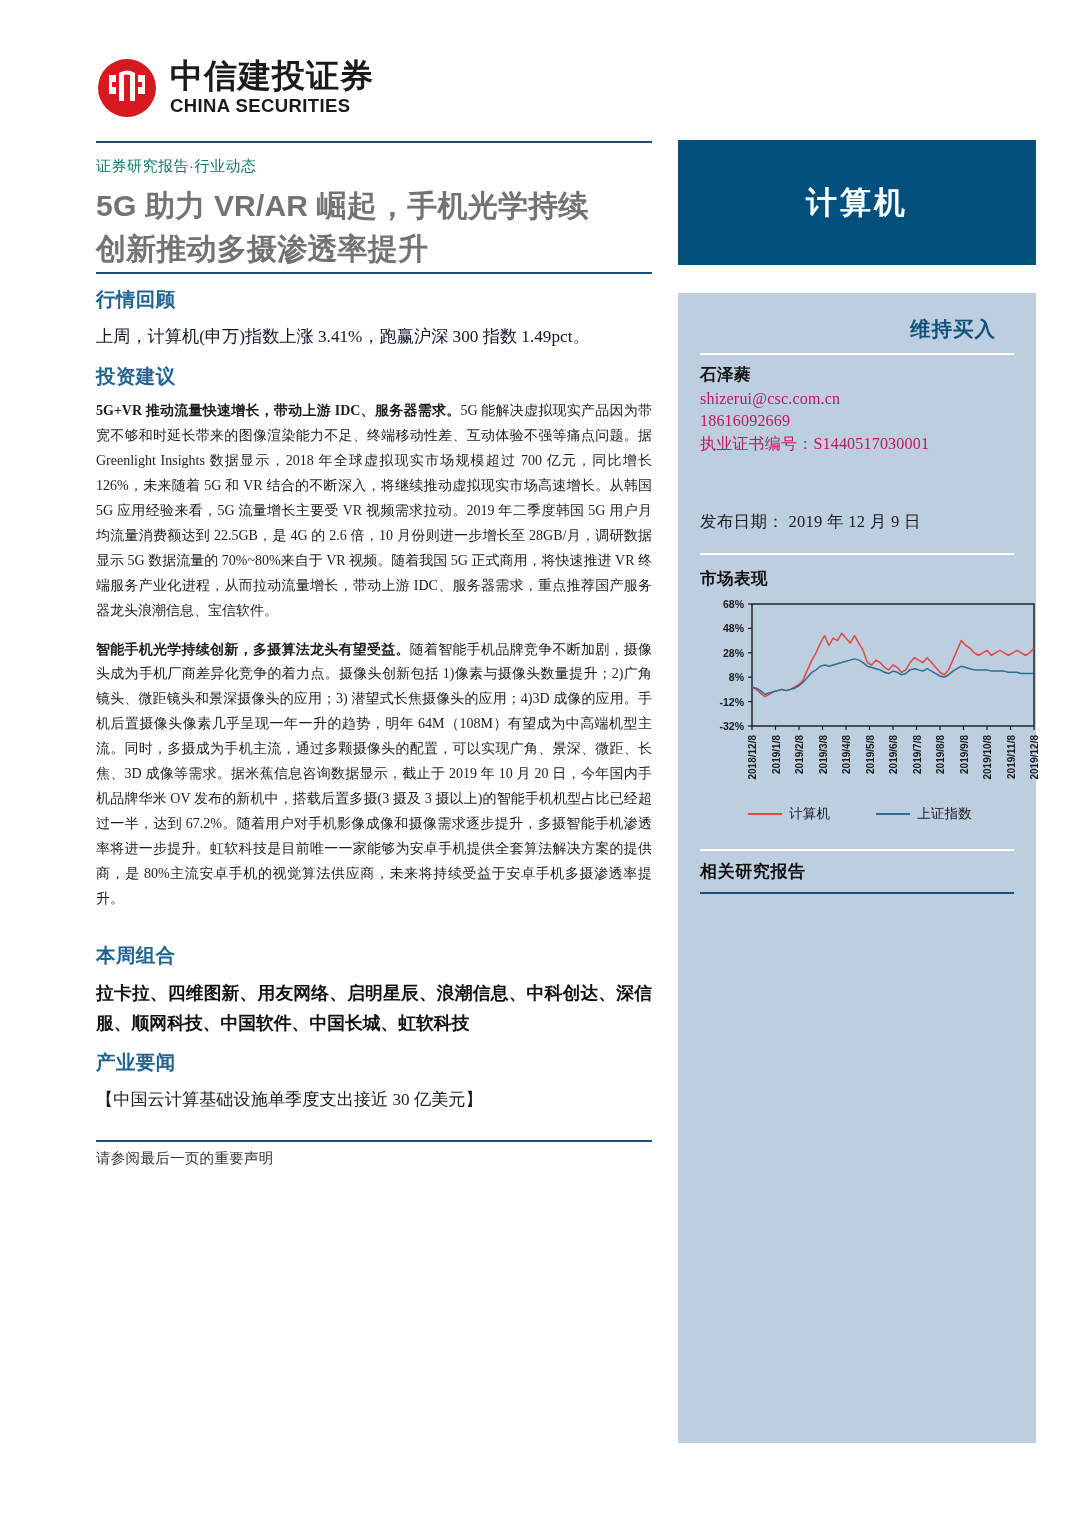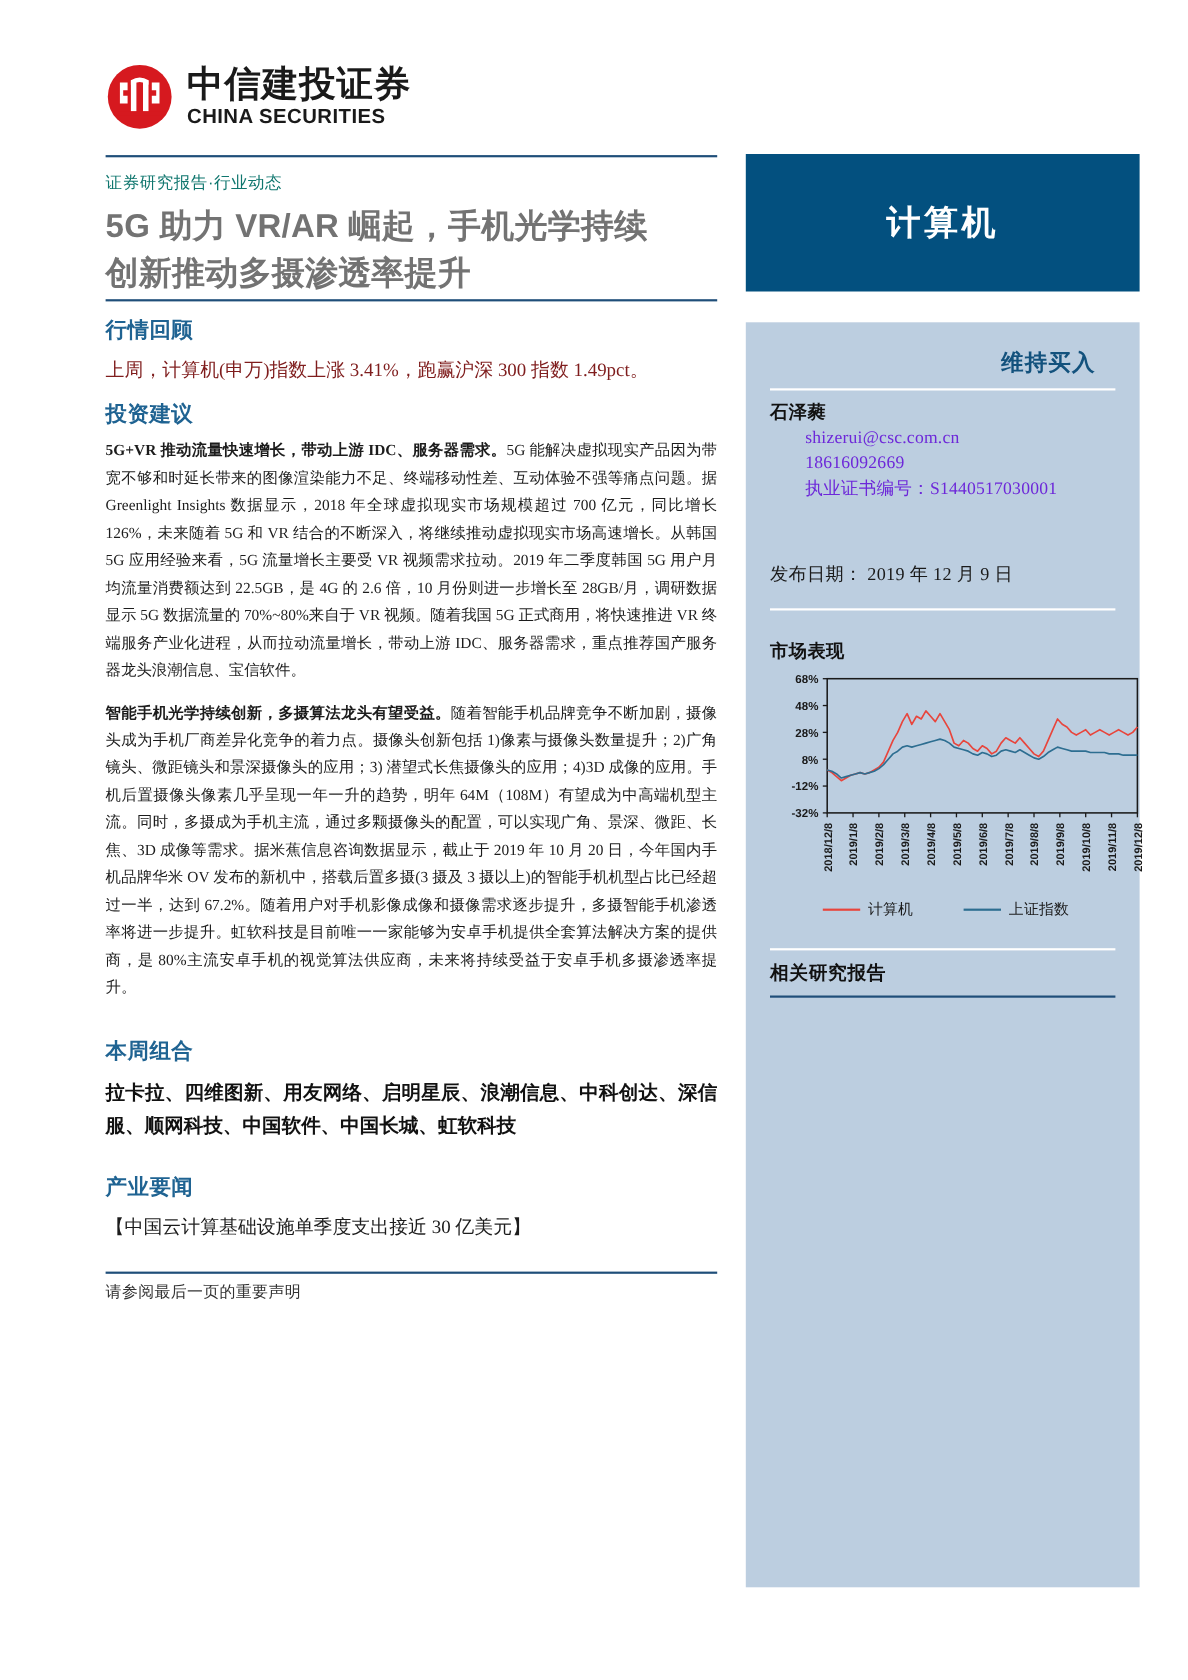--- a/index.html
+++ b/index.html
@@ -104,21 +104,21 @@
     text-align: justify;
     text-justify: inter-ideograph;
     text-indent: 0;
   }
   p.body + p.body { margin-top: 14px; }
   p.body b { font-weight: bold; }
 
   p.lead {
     font-size: 17.2px;
     line-height: 1.7;
-    color: #7f1d1d;
+    color: #0f172a;
     margin: 6px 0 0 0;
   }
 
   p.portfolio {
     font-size: 17.8px;
     font-weight: bold;
     line-height: 1.72;
     color: #111;
     margin: 0;
     text-align: justify;
@@ -198,43 +198,42 @@
 
   .analyst-name {
     font-weight: bold;
     font-size: 16.5px;
     color: #111;
     margin-top: 9px;
     letter-spacing: 0.5px;
   }
   .analyst-line {
     font-size: 16px;
-    color: #6d28d9;
+    color: #be185d;
     margin-top: 4px;
     letter-spacing: 0.2px;
-    margin-left: 32px;
   }
   .pub-date {
     font-size: 16.5px;
     color: #1a1a1a;
     margin-top: 56px;
     letter-spacing: 0.3px;
   }
 
   .panel-divider {
     border-top: 2px solid #ffffff;
     margin-top: 20px;
   }
 
   .panel-head {
     font-family: "Liberation Sans", sans-serif;
     font-weight: bold;
     font-size: 16.5px;
     color: #111;
-    margin-top: 26px;
+    margin-top: 13px;
     letter-spacing: 0.5px;
   }
 
   
   .chart-wrap {
     margin-top: 8px;
     position: relative;
     height: 205px;
   }
   .chart-svg { display: block; }
@@ -315,21 +314,21 @@
   <h2 class="sec">行情回顾</h2>
   <p class="lead">上周，计算机(申万)指数上涨 3.41%，跑赢沪深 300 指数 1.49pct。</p>
 
   <h2 class="sec">投资建议</h2>
   <p class="body"><b>5G+VR 推动流量快速增长，带动上游 IDC、服务器需求。</b><span>5G 能解决虚拟现实产品因为带宽不够和时延长带来的图像渲染能力不足、终端移动性差、互动体验不强等痛点问题。据 Greenlight Insights 数据显示，2018 年全球虚拟现实市场规模超过 700 亿元，同比增长 126%，未来随着 5G 和 VR 结合的不断深入，将继续推动虚拟现实市场高速增长。从韩国 5G 应用经验来看，5G 流量增长主要受 VR 视频需求拉动。2019 年二季度韩国 5G 用户月均流量消费额达到 22.5GB，是 4G 的 2.6 倍，10 月份则进一步增长至 28GB/月，调研数据显示 5G 数据流量的 70%~80%来自于 VR 视频。随着我国 5G 正式商用，将快速推进 VR 终端服务产业化进程，从而拉动流量增长，带动上游 IDC、服务器需求，重点推荐国产服务器龙头浪潮信息、宝信软件。</span></p>
   <p class="body"><b>智能手机光学持续创新，多摄算法龙头有望受益。</b><span>随着智能手机品牌竞争不断加剧，摄像头成为手机厂商差异化竞争的着力点。摄像头创新包括 1)像素与摄像头数量提升；2)广角镜头、微距镜头和景深摄像头的应用；3) 潜望式长焦摄像头的应用；4)3D 成像的应用。手机后置摄像头像素几乎呈现一年一升的趋势，明年 64M（108M）有望成为中高端机型主流。同时，多摄成为手机主流，通过多颗摄像头的配置，可以实现广角、景深、微距、长焦、3D 成像等需求。据米蕉信息咨询数据显示，截止于 2019 年 10 月 20 日，今年国内手机品牌华米 OV 发布的新机中，搭载后置多摄(3 摄及 3 摄以上)的智能手机机型占比已经超过一半，达到 67.2%。随着用户对手机影像成像和摄像需求逐步提升，多摄智能手机渗透率将进一步提升。虹软科技是目前唯一一家能够为安卓手机提供全套算法解决方案的提供商，是 80%主流安卓手机的视觉算法供应商，未来将持续受益于安卓手机多摄渗透率提升。</span></p>
 
   <h2 class="sec" style="margin-top:30px;">本周组合</h2>
   <p class="portfolio">拉卡拉、四维图新、用友网络、启明星辰、浪潮信息、中科创达、深信服、顺网科技、中国软件、中国长城、虹软科技</p>
 
-  <h2 class="sec" style="margin-top:26px;">产业要闻</h2>
+  <h2 class="sec" style="margin-top:10px;">产业要闻</h2>
   <p class="news">【中国云计算基础设施单季度支出接近 30 亿美元】</p>
 
   <div class="footer-rule"></div>
   <div class="footer-note">请参阅最后一页的重要声明</div>
 </div>
 
 <div class="right-col">
 
   <div class="sector-banner">
     <span class="txt">计算机</span>

